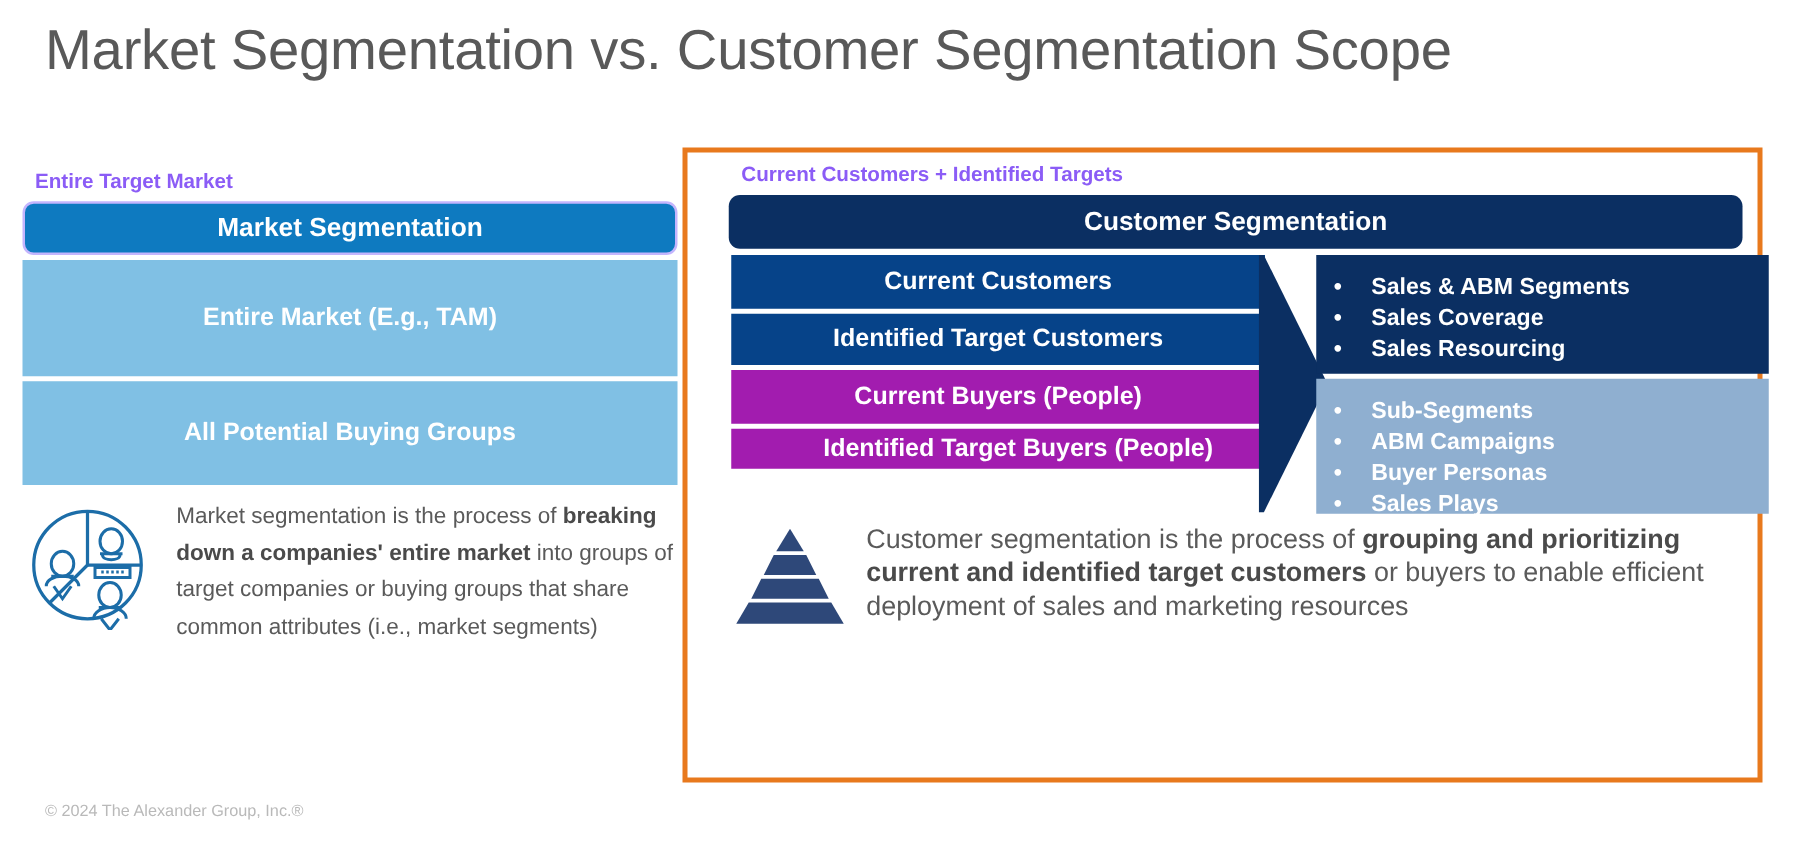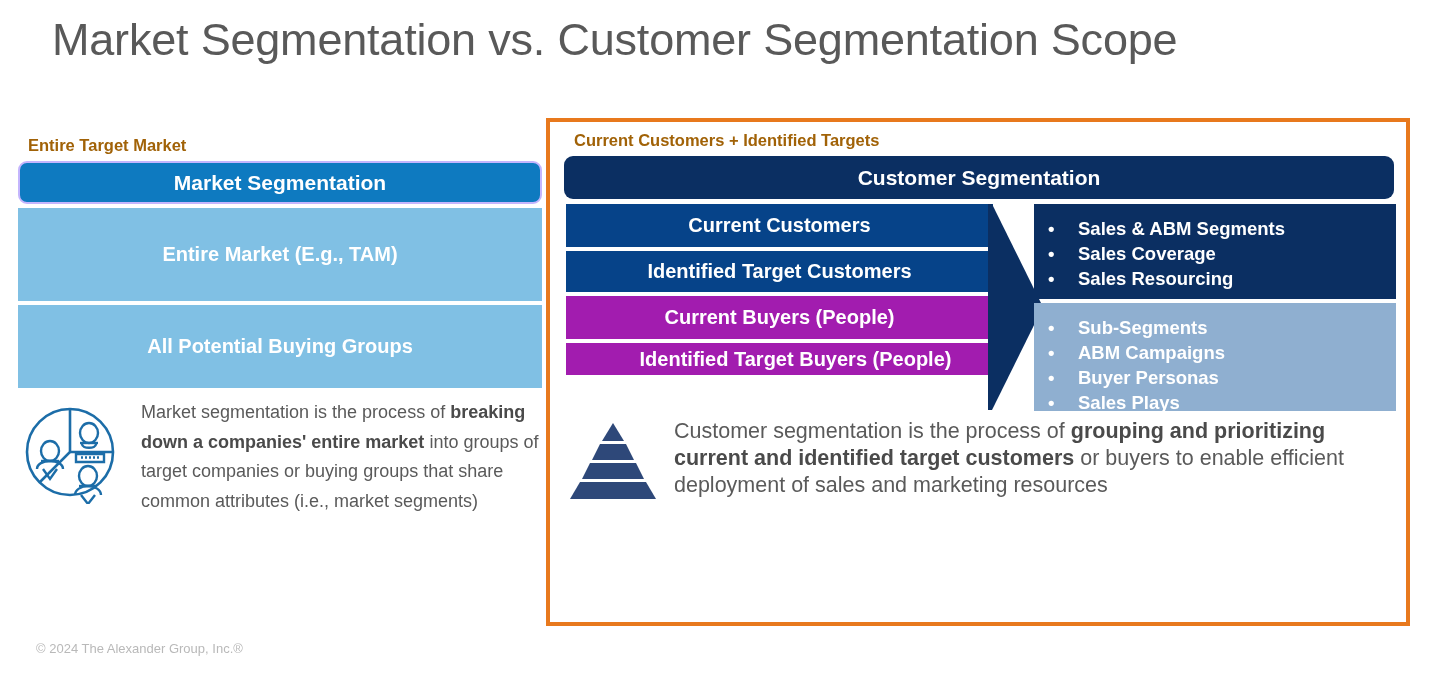--- a/index.html
+++ b/index.html
@@ -11,40 +11,40 @@
     width: 1440px;
     height: 693px;
     position: relative;
     font-family: "Liberation Sans", sans-serif;
     overflow: hidden;
   }
 
   
   .slide-title {
     position: absolute;
-    left: 52px;
+    left: 36px;
     top: 14px;
     font-size: 45px;
     font-weight: 400;
     color: #595959;
     letter-spacing: -0.2px;
     white-space: nowrap;
   }
 
   
   .left-panel {
     position: absolute;
     left: 18px;
     top: 136px;
     width: 524px;
   }
   .caption-label {
     font-size: 16.5px;
     font-weight: bold;
-    color: #a16207;
+    color: #8b5cf6;
     margin: 0 0 6px 10px;
   }
   .band {
     box-sizing: border-box;
     display: flex;
     align-items: center;
     justify-content: center;
     color: #ffffff;
     font-weight: bold;
     text-align: center;
@@ -101,20 +101,21 @@
     height: 508px;
     box-sizing: border-box;
     border: 4px solid #E8791D;
     background: #ffffff;
   }
   .rp-inner {
     position: relative;
     padding: 9px 12px 0 14px;
     height: 100%;
     box-sizing: border-box;
+    margin-left: 19px;
   }
   .cs-header {
     height: 43px;
     background: #0B2F62;
     border-radius: 9px;
     font-size: 21px;
     margin-bottom: 5px;
   }
 
   .mid-grid {

